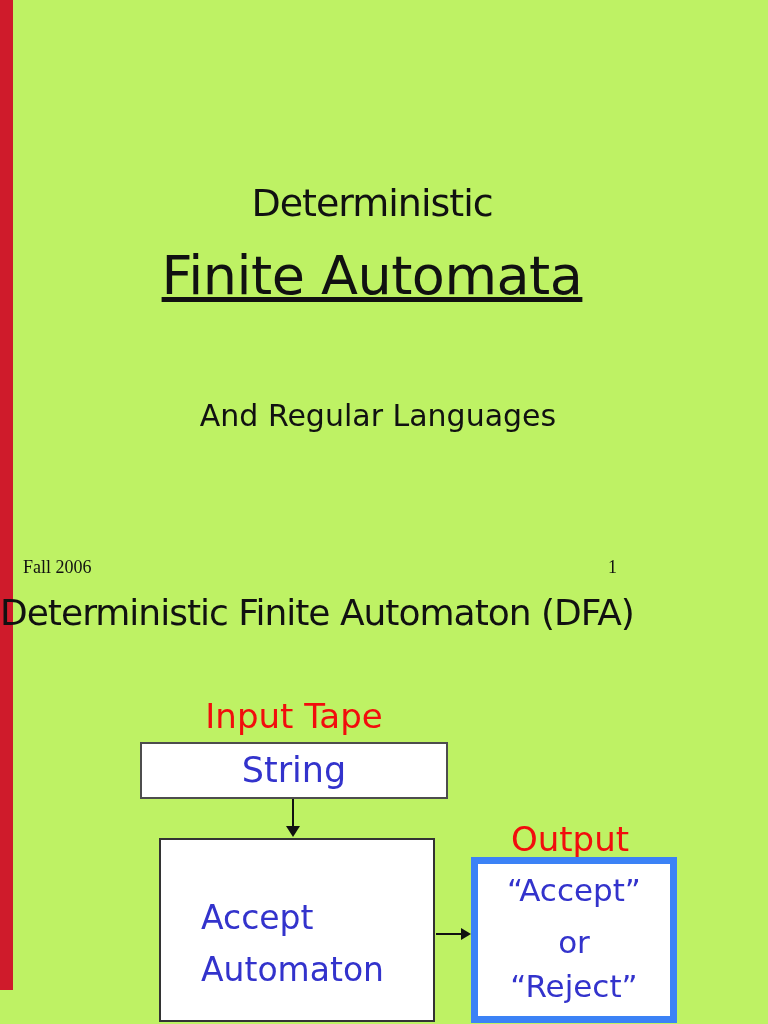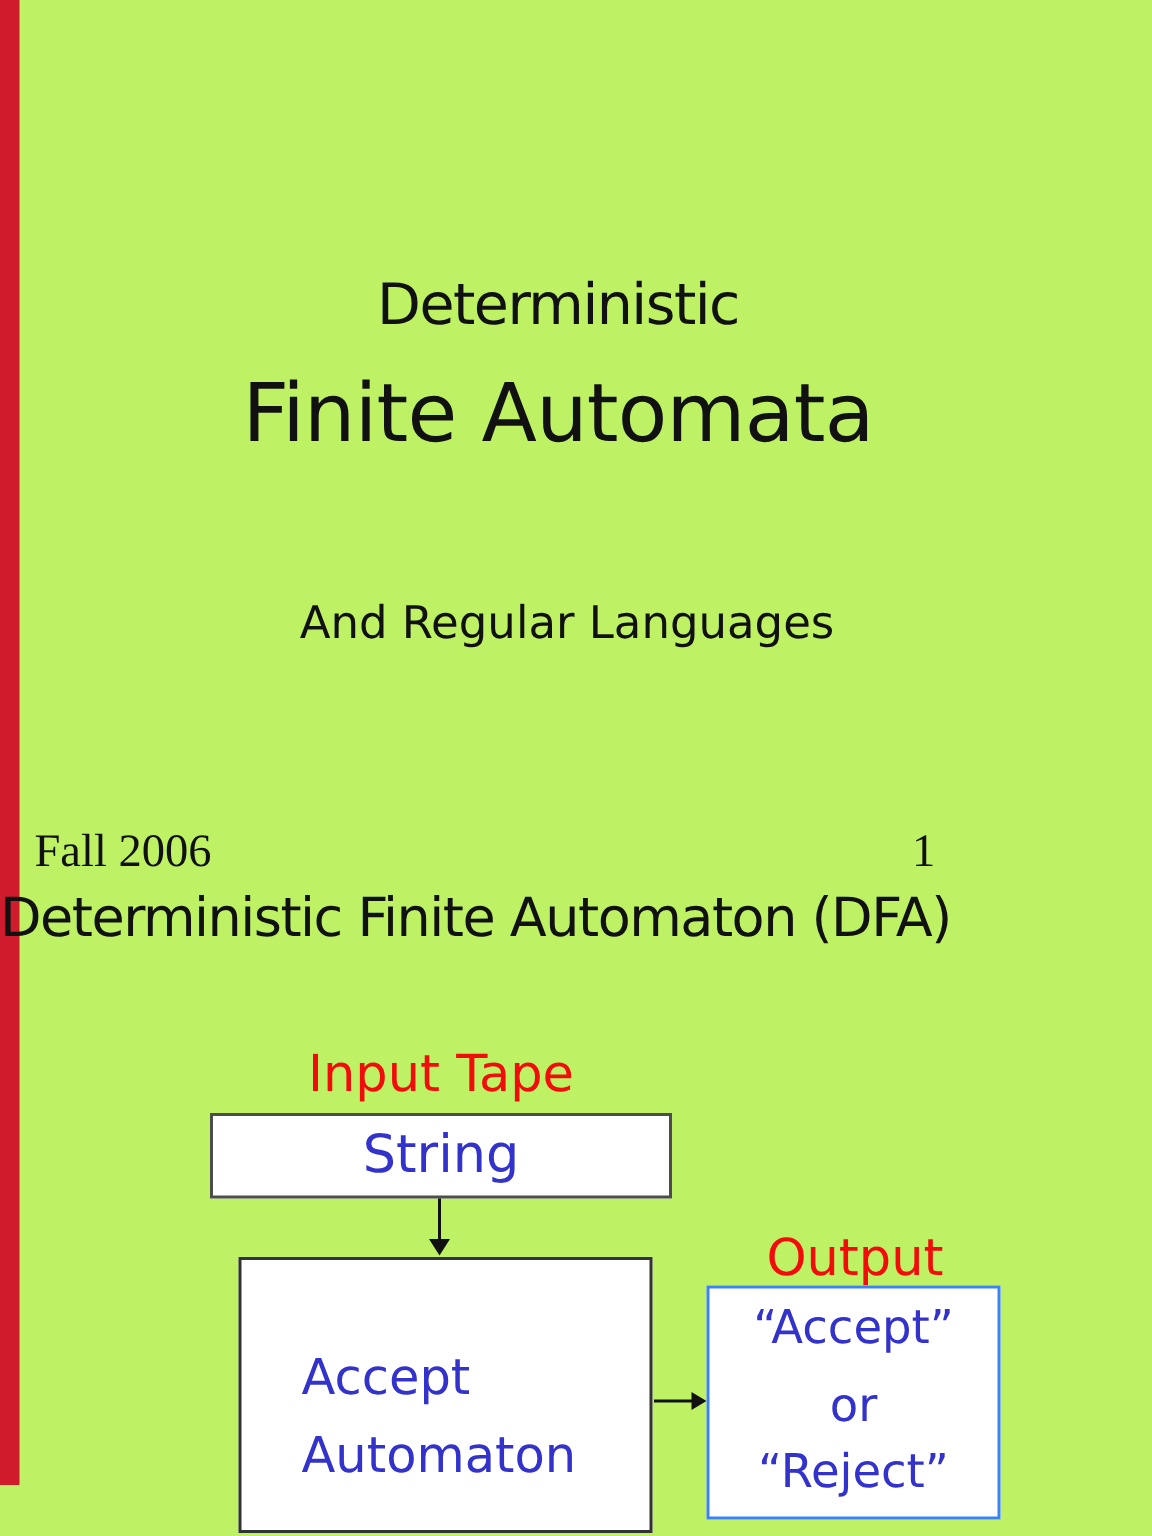--- a/index.html
+++ b/index.html
@@ -19,31 +19,31 @@
     width: 13px; height: 990px;
     background: #cf1b2b;
   }
   
   .s1-line1 {
     position: absolute; left: 0; top: 181px; width: 744px;
     text-align: center; font-size: 38px; letter-spacing: -1px;
   }
   .s1-line2 {
     position: absolute; left: 0; top: 244px; width: 744px;
-    text-align: center; font-size: 54px; letter-spacing: -0.5px;
+    text-align: center; font-size: 54px; letter-spacing: -0.5px; text-decoration: underline;
   }
   .s1-sub {
     position: absolute; left: 0; top: 398px; width: 756px;
     text-align: center; font-size: 30px;
   }
   .footer {
     position: absolute; left: 0; top: 552px; width: 768px; height: 26px;
     overflow: hidden;
     font-family: "Liberation Serif", "DejaVu Serif", serif;
-    font-size: 31px; line-height: 30px;
+    font-size: 18px; line-height: 30px;
   }
   .footer .f-left   { position: absolute; left: 23px;  top: 0; }
   .footer .f-center { position: absolute; left: 276px; top: 0; width: 210px; text-align: center; letter-spacing: -0.3px; }
   .footer .f-right  { position: absolute; left: 608px; top: 0; }
   
   .s2-title {
     position: absolute; left: 0; top: 592px; width: 768px;
     font-size: 36px; letter-spacing: -1px;
   }
   .lbl-red { color: #f20d0d; font-size: 34px; }
@@ -65,21 +65,21 @@
     text-align: center; font-size: 35px;
   }
   .fa-box {
     position: absolute; left: 159px; top: 838px; width: 272px; height: 180px;
     border: 2px solid #333333; background: #ffffff;
   }
   .fa-box .fa-line1 { position: absolute; left: 40px; top: 58px;  font-size: 33px; }
   .fa-box .fa-line2 { position: absolute; left: 40px; top: 110px; font-size: 33px; }
   .out-box {
     position: absolute; left: 471px; top: 857px; width: 192px; height: 152px;
-    border: 2px solid #3b82f6; background: #ffffff;
+    border: 7px solid #3b82f6; background: #ffffff;
   }
   .out-box span { position: absolute; left: 0; width: 100%; text-align: center; font-size: 31px; }
   .out-box .o1 { top: 8px; }
   .out-box .o2 { top: 60px; text-align: center; }
   .out-box .o3 { top: 104px; }
   
   .arrow-down-line {
     position: absolute; left: 292px; top: 799px; width: 2px; height: 28px; background: #111111;
   }
   .arrow-down-head {

